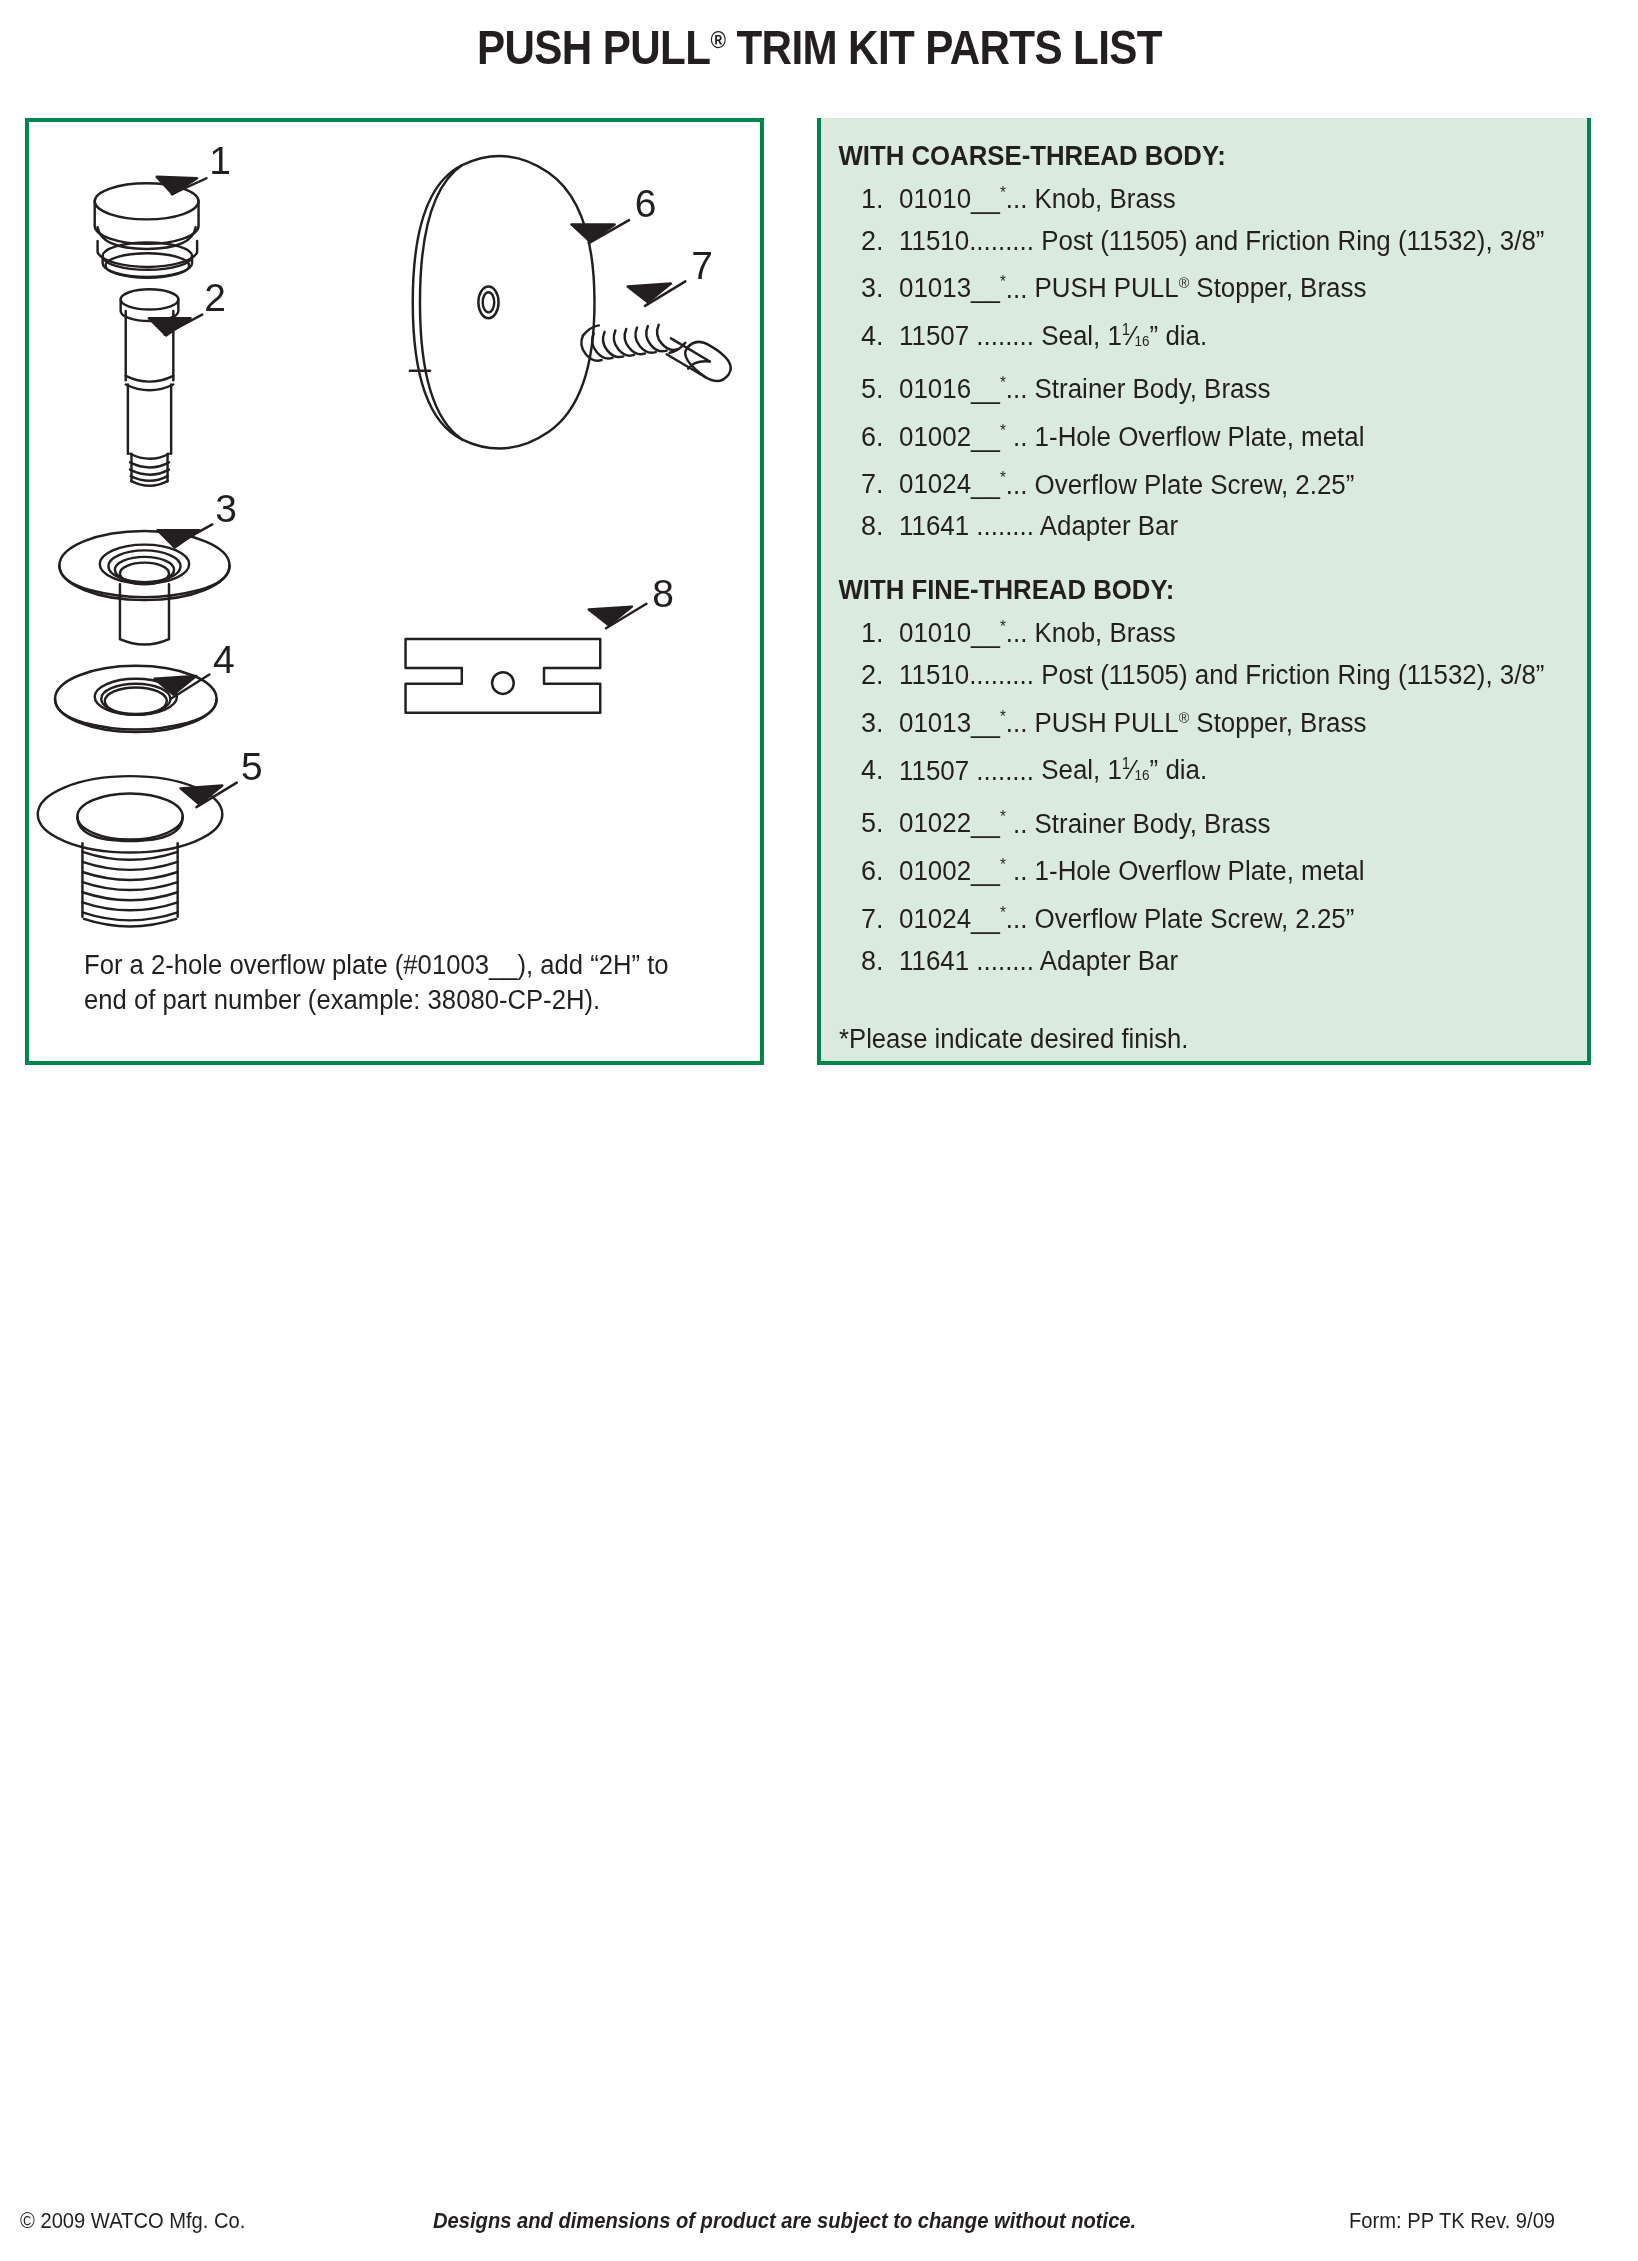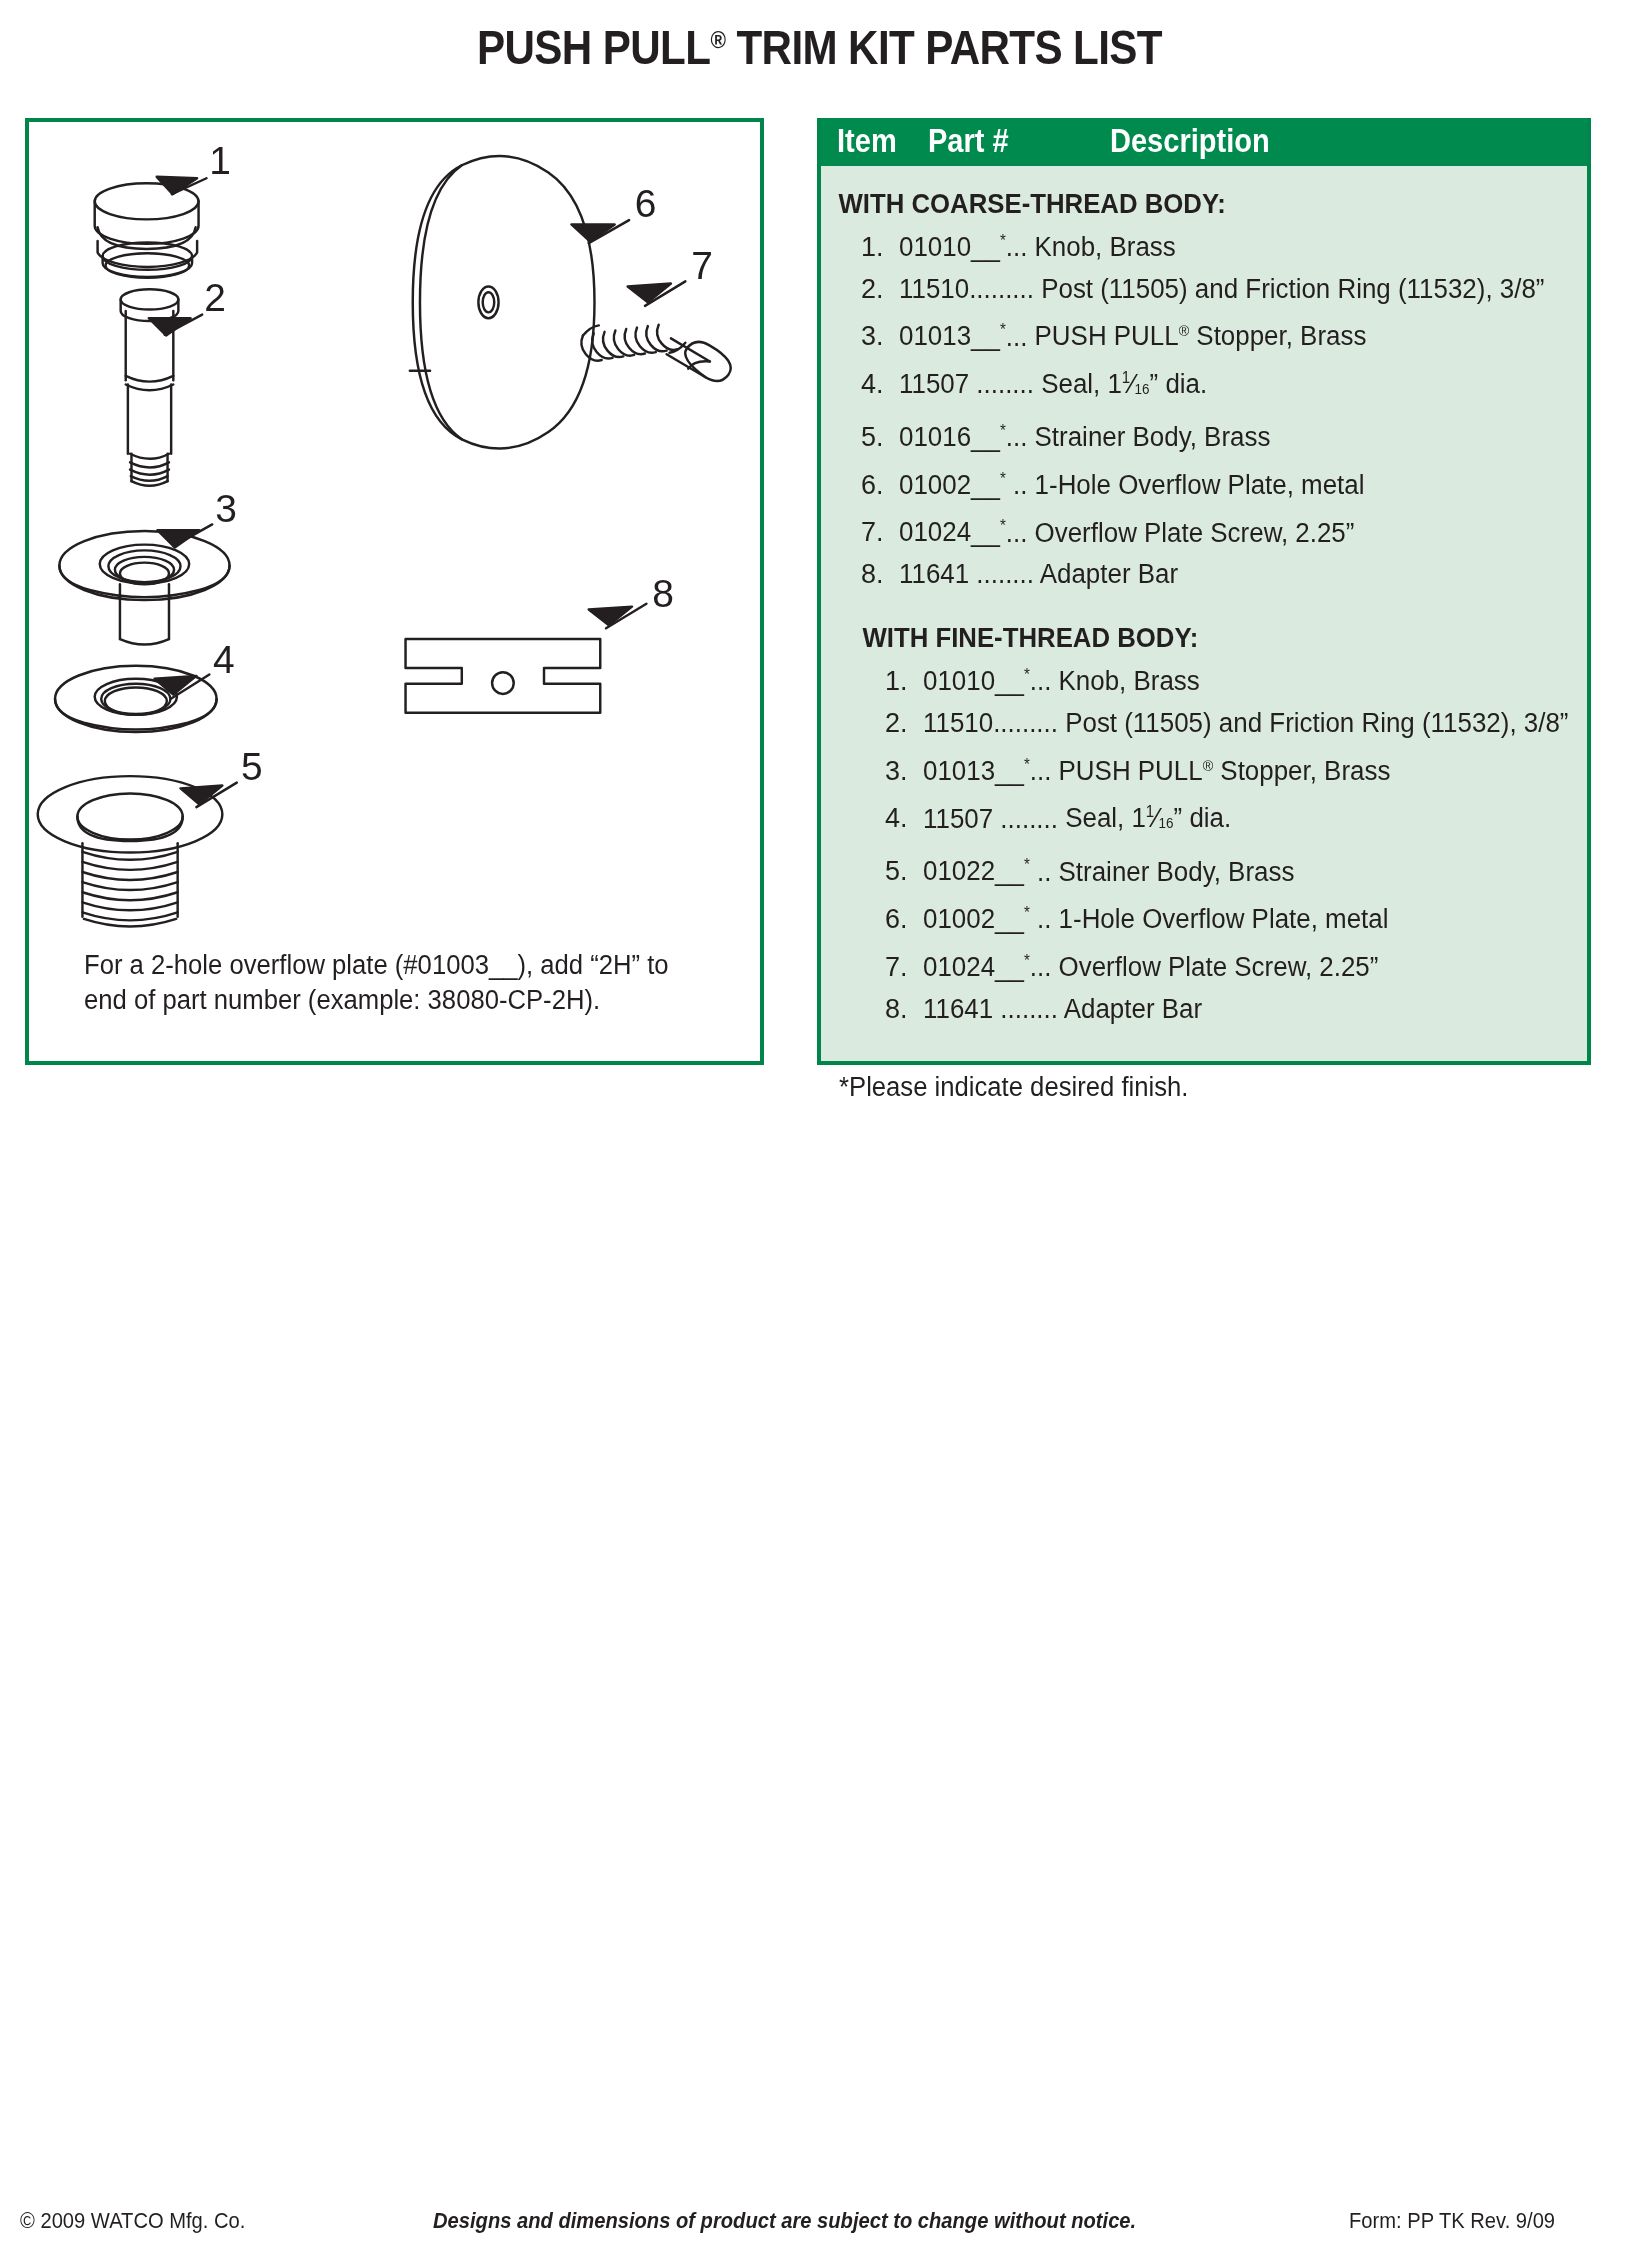--- a/index.html
+++ b/index.html
@@ -319,25 +319,20 @@
       <text x="918" y="218">7</text>
       <text x="864" y="672">8</text>
     </g>
   </svg>
 
   <div id="diagram-note">For a 2-hole overflow plate (#01003__), add “2H” to end of part number (example: 38080-CP-2H).</div>
 </div>
 
 <div id="parts-panel">
 
-  <div id="parts-header">
-    <span id="hdr-item" class="hdr-cell">Item</span>
-    <span id="hdr-part" class="hdr-cell">Part #</span>
-    <span id="hdr-desc" class="hdr-cell">Description</span>
-  </div>
 
   <div class="section">
     <div class="section-title">WITH COARSE-THREAD BODY:</div>
     <ol class="parts-list" id="list-coarse">
         <li>
           <span class="num">1.</span>
           <span class="body"><span>01010__<span class="sup">*</span></span><span>...</span><span> Knob, Brass</span></span>
         </li>
         <li>
           <span class="num">2.</span>
@@ -363,21 +358,21 @@
           <span class="num">7.</span>
           <span class="body"><span>01024__<span class="sup">*</span></span><span>...</span><span> Overflow Plate Screw, 2.25”</span></span>
         </li>
         <li>
           <span class="num">8.</span>
           <span class="body"><span>11641</span><span> ........</span><span> Adapter Bar</span></span>
         </li>
       </ol>
   </div>
 
-  <div class="section" style="margin-top:27px;padding-left:24px;">
+  <div class="section" style="margin-top:27px;">
     <div class="section-title">WITH FINE-THREAD BODY:</div>
     <ol class="parts-list" id="list-fine">
         <li>
           <span class="num">1.</span>
           <span class="body"><span>01010__<span class="sup">*</span></span><span>...</span><span> Knob, Brass</span></span>
         </li>
         <li>
           <span class="num">2.</span>
           <span class="body"><span>11510</span><span>.........</span><span> Post (11505) and Friction Ring (11532), 3/8”</span></span>
         </li>

